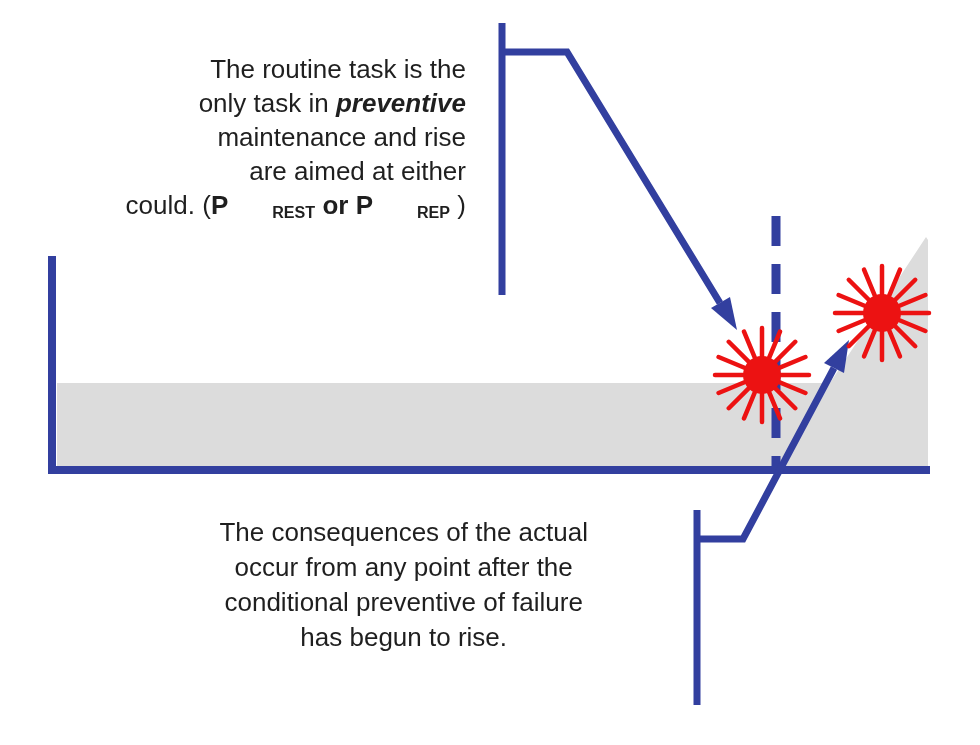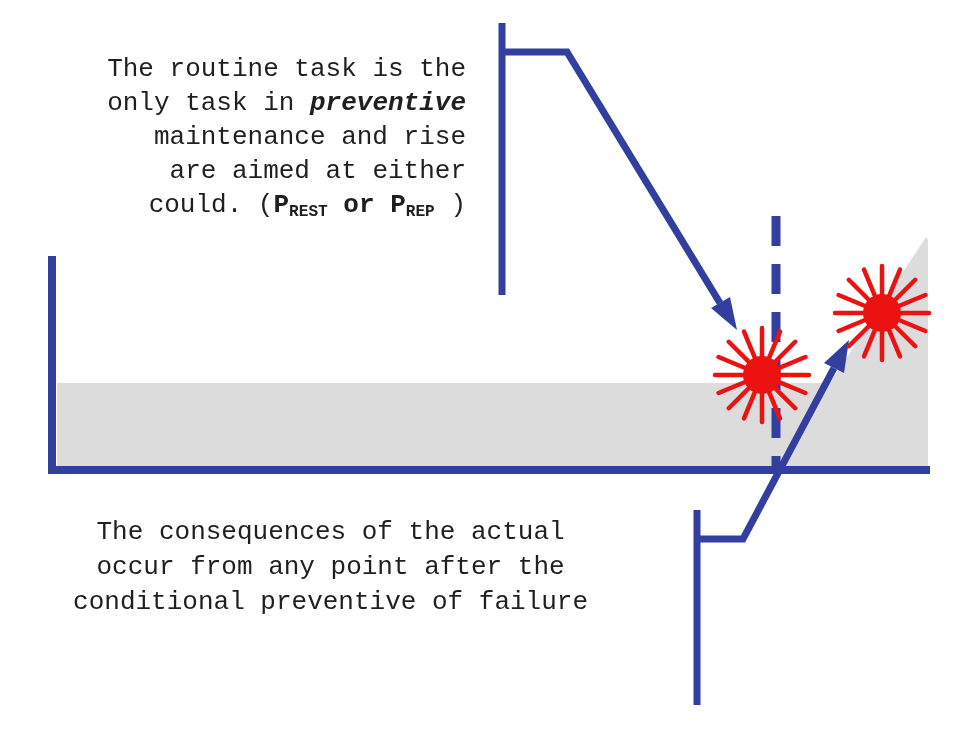--- a/index.html
+++ b/index.html
@@ -2,40 +2,41 @@
 <html><head>
 <meta charset="utf-8">
 <style>
   html, body { margin: 0; padding: 0; }
   #stage {
     position: relative;
     width: 980px;
     height: 745px;
     background: #ffffff;
     overflow: hidden;
-    font-family: Liberation Mono, monospace;
+    font-family: Liberation Sans, sans-serif;
   }
   #diagram-svg { position: absolute; left: 0; top: 0; }
   .annotation {
     position: absolute;
     text-align: right;
     color: #1f1f1f;
     font-size: 26px;
     white-space: nowrap;
   }
   .annotation .line { display: block; }
   #top-annotation   { top: 52px;  right: 514px; line-height: 34px; }
   #bottom-annotation{ top: 515px; right: 392px; line-height: 35px; text-align: center; }
   .em   { font-weight: bold; font-style: italic; margin-top: 36px; }
   .pterm{ font-weight: bold; }
   .pterm sub {
     font-size: 0.62em;
     font-weight: bold;
     vertical-align: -0.25em;
     line-height: 0;
+    margin-left: 44px;
   }
 </style>
 </head>
 <body>
 
 <div id="stage">
 
   <svg id="diagram-svg" width="980" height="745" viewBox="0 0 980 745">
 
     <polygon fill="#dcdcdc" points="57,383 830,383 926,237 928,240 928,466 57,466"></polygon>
@@ -93,15 +94,16 @@
     <span class="line">are aimed at either</span>
     <span class="line">
       <span>could. (</span><span class="pterm"><span>P</span><sub>REST</sub></span><span class="pterm"> or </span><span class="pterm"><span>P</span><sub>REP</sub></span><span> )</span>
     </span>
   </div>
 
   <div id="bottom-annotation" class="annotation">
     <span class="line">The consequences of the actual</span>
     <span class="line">occur from any point after the</span>
     <span class="line">conditional preventive of failure</span>
+    <span class="line">has begun to rise.</span>
   </div>
 
 </div>
 
 </body></html>

